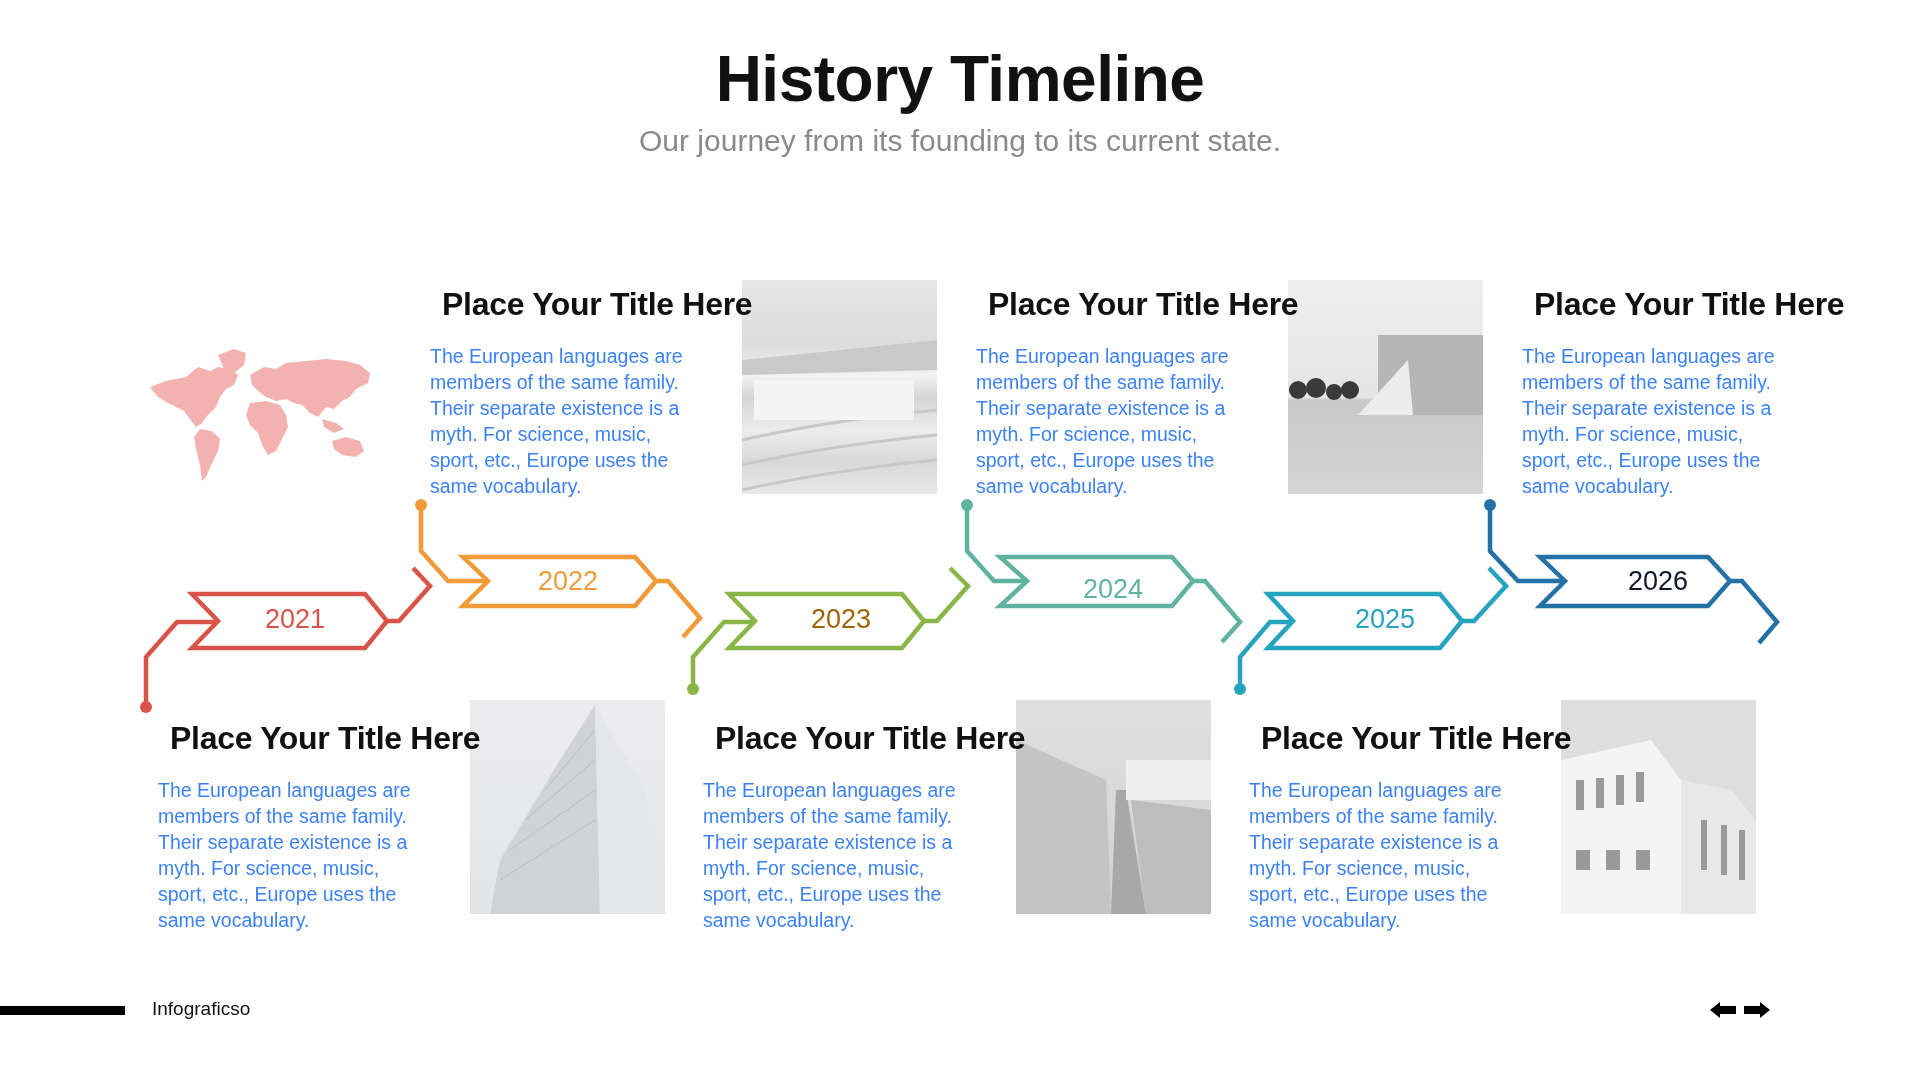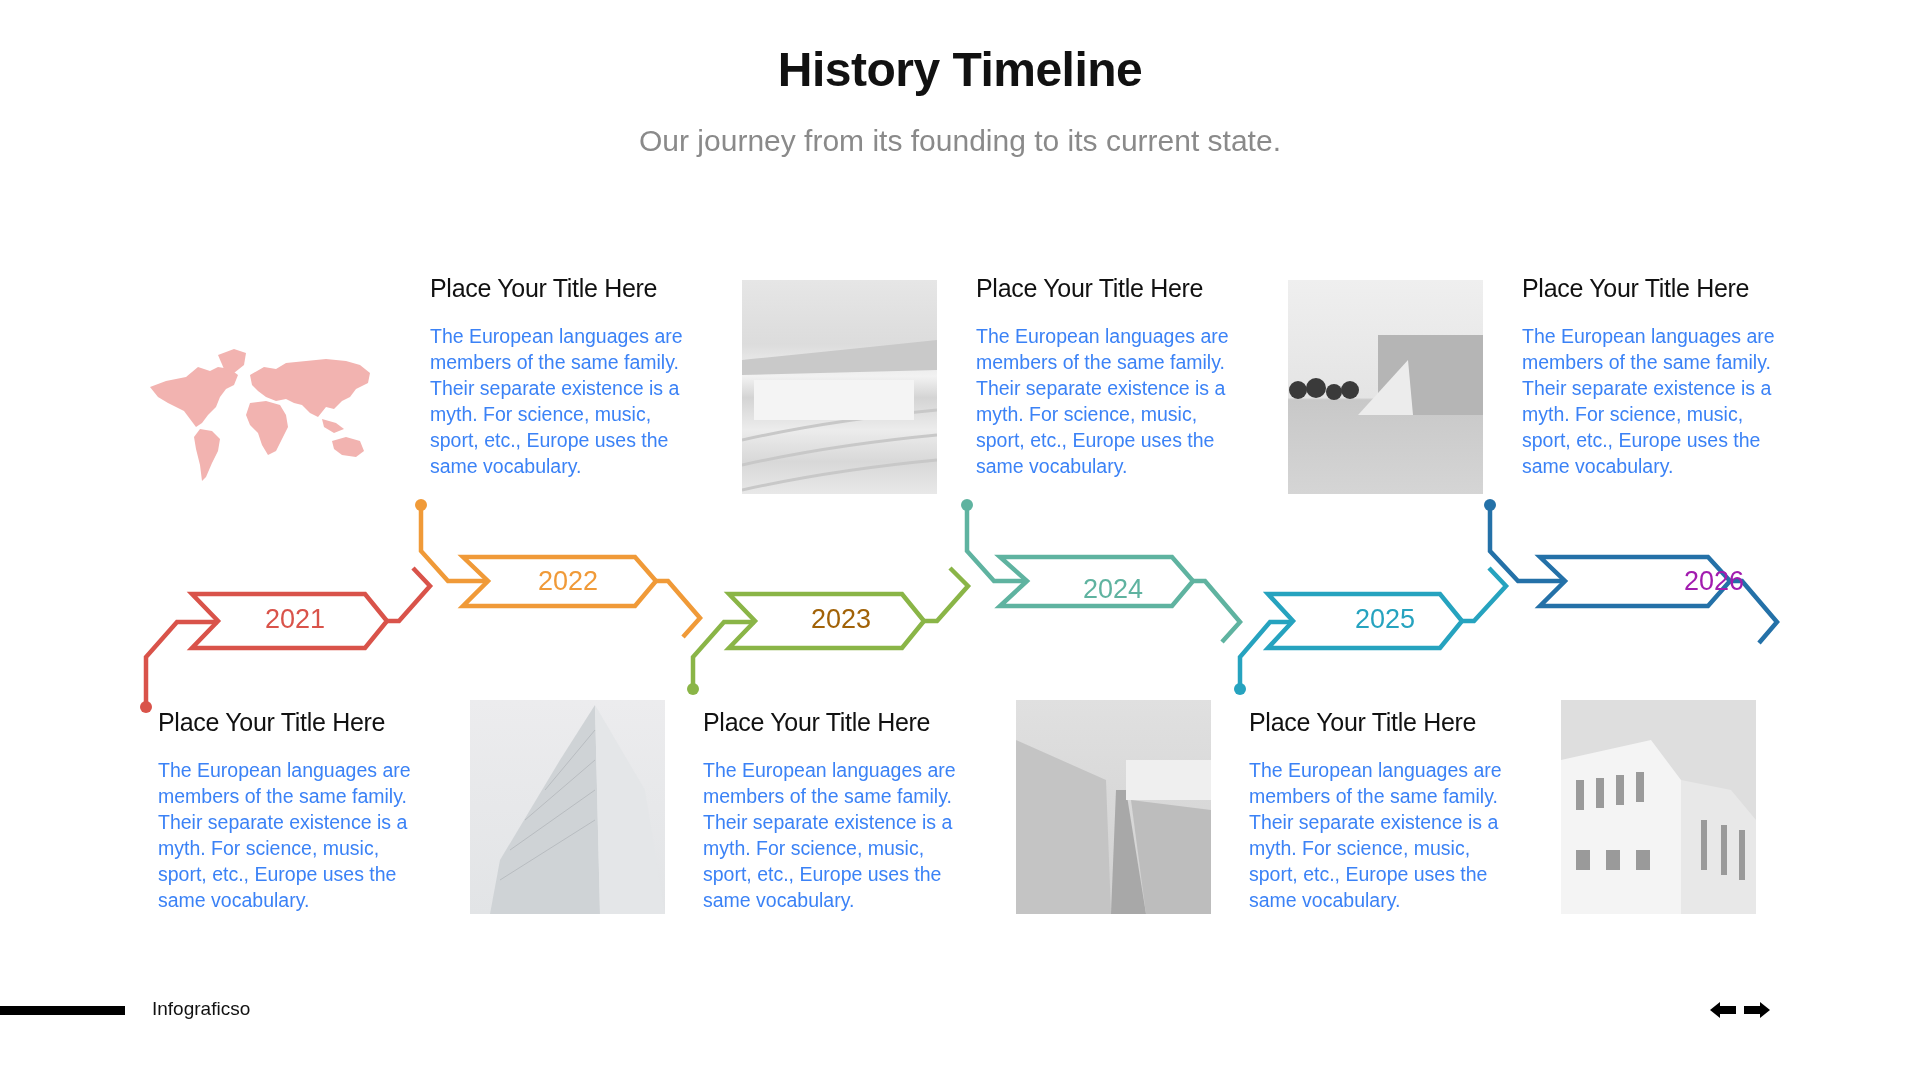--- a/index.html
+++ b/index.html
@@ -1,20 +1,20 @@
 <!DOCTYPE html>
 <html><head>
 <meta charset="utf-8">
 <style>
   html, body { margin:0; padding:0; }
   body { width:1920px; height:1080px; background:#ffffff; position:relative; overflow:hidden; font-family:"Liberation Sans", sans-serif; }
-  .title { position:absolute; left:0; width:1920px; top:42px; text-align:center; font-size:48px; font-weight:bold; color:#111; letter-spacing:-0.5px; }
+  .title { position:absolute; left:0; width:1920px; top:42px; text-align:center; font-size:64px; font-weight:bold; color:#111; letter-spacing:-0.5px; }
   .subtitle { position:absolute; left:0; width:1920px; top:124px; text-align:center; font-size:30px; color:#8a8a8a; }
   .block { position:absolute; width:275px; }
-  .block h3 { margin:0; font-size:25px; font-weight:normal; color:#111; letter-spacing:-0.3px; white-space:nowrap; }
+  .block h3 { margin:12px; font-size:32px; font-weight:bold; color:#111; letter-spacing:-0.3px; white-space:nowrap; }
   .block p { margin:20px 0 0 0; font-size:19.5px; line-height:26px; color:#3b82f6; }
   .photo { position:absolute; width:195px; height:214px; overflow:hidden; }
   .timeline { position:absolute; left:0; top:0; width:1920px; height:1080px; }
   .year { position:absolute; font-size:27px; font-weight:normal; text-align:center; width:120px; }
   .footer-bar { position:absolute; left:0; top:1006px; width:125px; height:9px; background:#000; }
   .footer-brand { position:absolute; left:152px; top:998px; font-size:19px; font-weight:normal; color:#111; }
   .nav { position:absolute; top:1000px; height:20px; width:32px; cursor:pointer; }
 </style>
 </head>
 <body>
@@ -141,21 +141,21 @@
     </g>
     <circle cx="1490" cy="505" r="6" fill="#2471A8"></circle>
   </g>
 </svg>
 
 <div class="year" style="left:235px;top:604px;color:#D9534A;">2021</div>
 <div class="year" style="left:508px;top:566px;color:#F09A38;">2022</div>
 <div class="year" style="left:781px;top:604px;color:#a16207;">2023</div>
 <div class="year" style="left:1053px;top:566px;color:#5FB3A0;margin-top:8px;">2024</div>
 <div class="year" style="left:1325px;top:604px;color:#26A3BF;">2025</div>
-<div class="year" style="left:1654px;top:566px;color:#a21caf;">2026</div>
+<div class="year" style="left:1598px;top:566px;color:#0f172a;">2026</div>
 
 <div class="block" style="left:430px;top:274px;">
   <h3>Place Your Title Here</h3>
   <p>The European languages are members of the same family. Their separate existence is a myth. For science, music, sport, etc., Europe uses the same vocabulary.</p>
 </div>
 <div class="block" style="left:976px;top:274px;">
   <h3>Place Your Title Here</h3>
   <p>The European languages are members of the same family. Their separate existence is a myth. For science, music, sport, etc., Europe uses the same vocabulary.</p>
 </div>
 <div class="block" style="left:1522px;top:274px;">

